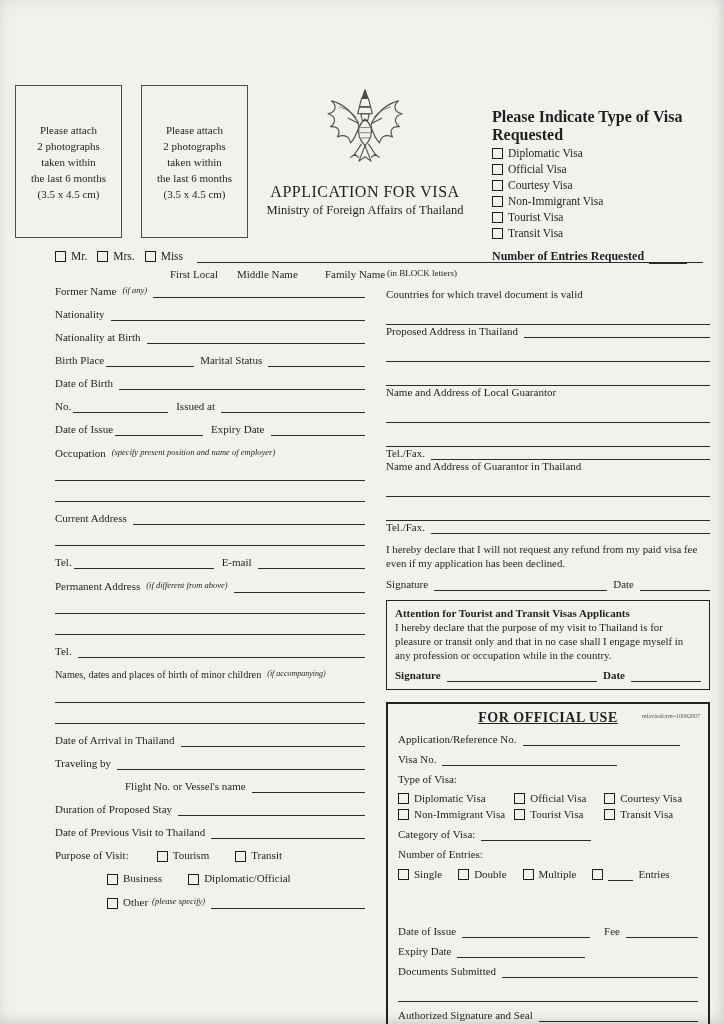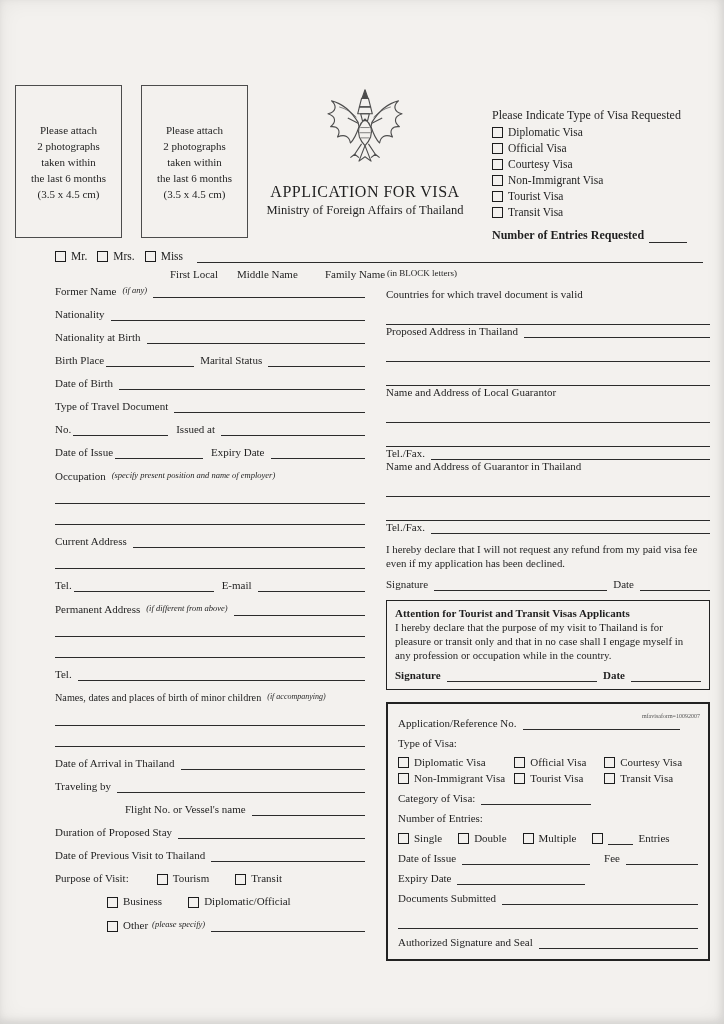--- a/index.html
+++ b/index.html
@@ -17,21 +17,21 @@
     border:1px solid #4c4c4c; display:flex; align-items:center; justify-content:center;
     text-align:center; font-size:11px; line-height:16px;
   }
   .pb1 { left:15px; } .pb2 { left:141px; }
   .pre { white-space:pre-line; }
   .emblem { position:absolute; left:322px; top:84px; }
   .titleblock { position:absolute; left:240px; top:182px; width:250px; text-align:center; }
   .titleblock h1 { font-size:16px; font-weight:normal; letter-spacing:0.5px; line-height:20px; }
   .titleblock h2 { font-size:12.5px; font-weight:normal; line-height:17px; }
   .visareq { position:absolute; left:492px; top:108px; width:226px; }
-  .visareq .vh { font-weight:normal; font-size:12px; }
+  .visareq .vh { font-weight:bold; font-size:16px; }
   .visareq .opt { display:flex; align-items:center; margin-top:3px; font-size:11.5px; line-height:13px; }
   .visareq .opt:first-of-type { margin-top:8px; }
   .visareq .entries { display:flex; align-items:flex-end; font-weight:bold; font-size:12px; margin-top:9px; }
   
   .cb { width:11px; height:11px; border:1.5px solid #1c1c1c; display:inline-block; flex:none; margin-right:5px; background:transparent; }
   .ln { display:inline-block; border-bottom:1.2px solid #2b2b2b; height:12px; flex:none; }
   .fill { flex:1; border-bottom:1.2px solid #2b2b2b; height:12px; margin-left:4px; min-width:10px; }
   .row { display:flex; align-items:flex-end; margin-top:9px; font-size:11px; line-height:14px; white-space:nowrap; }
   .hint { font-style:italic; font-size:8.5px; padding:0 2px 1px 4px; }
   .lbl { padding-right:2px; }
@@ -42,21 +42,21 @@
   .namerow .t { margin-right:10px; display:flex; align-items:center; }
   .namelabels { position:absolute; left:55px; top:268px; width:648px; font-size:11px; }
   .namelabels span { position:absolute; top:0; }
   .nl-first { left:115px; } .nl-middle { left:182px; } .nl-family { left:270px; }
   .nl-block { left:332px; font-size:9px; top:1px; }
   
   .col-left  { position:absolute; left:55px;  top:283px; width:310px; }
   .col-right { position:absolute; left:386px; top:288px; width:324px; }
   .col-right .row { margin-top:0; line-height:13px; }
   .indent52 { padding-left:52px; } .indent70 { padding-left:70px; }
-  .gap26 { margin-left:26px; } .gap14 { margin-left:14px; }
+  .gap26 { margin-left:26px; } .gap14 { margin-left:14px;margin-top:37px; }
   .tight { font-size:10.2px; }
   .para { font-size:10.8px; line-height:14px; margin-top:8px; white-space:normal; }
   
   .attnbox { border:1.5px solid #222; margin-top:9px; padding:5px 8px 7px 8px; }
   .attnbox .ah { font-weight:bold; font-size:11px; line-height:14px; }
   .attnbox .ab { font-size:10.8px; line-height:14px; white-space:normal; }
   .attnbox .row { font-weight:bold; margin-top:7px; }
   
   .offbox { border:2px solid #222; margin-top:12px; padding:6px 10px 10px 10px; position:relative; }
   .offbox .oh { text-align:center; font-weight:bold; font-size:14px; letter-spacing:0.5px; text-decoration:underline; }
@@ -185,24 +185,20 @@
         <span class="lbl">Birth Place</span>
         <span class="ln w88"></span>
         <span class="lbl" style="margin-left:6px">Marital Status</span>
         <span class="fill"></span>
       </div>
     <div class="row">
         <span class="lbl">Date of Birth</span>
         <span class="fill"></span>
       </div>
     <div class="row">
-        <span class="lbl">Type of Travel Document</span>
-        <span class="fill"></span>
-      </div>
-    <div class="row">
         <span class="lbl">No.</span>
         <span class="ln w95"></span>
         <span class="lbl" style="margin-left:8px">Issued at</span>
         <span class="fill"></span>
       </div>
     <div class="row">
         <span class="lbl">Date of Issue</span>
         <span class="ln w88"></span>
         <span class="lbl" style="margin-left:8px">Expiry Date</span>
         <span class="fill"></span>
@@ -353,24 +349,29 @@
       <div class="ab">I hereby declare that the purpose of my visit to Thailand is for pleasure or transit only and that in no case shall I engage myself in any profession or occupation while in the country.</div>
       <div class="row">
           <span class="lbl">Signature</span>
           <span class="fill"></span>
           <span class="lbl" style="margin-left:6px">Date</span>
           <span class="ln w70" style="margin-left:4px"></span>
         </div>
     </div>
 
     <div class="offbox">
+      <div class="oh">FOR OFFICIAL USE</div>
       <div class="code">mfavisaform=10092007</div>
       <div class="row">
           <span class="lbl">Application/Reference No.</span>
           <span class="fill" style="margin-right:18px"></span>
+        </div>
+      <div class="row">
+          <span class="lbl">Visa No.</span>
+          <span class="ln w175" style="margin-left:4px"></span>
         </div>
       <div class="row">
           <span class="lbl">Type of Visa:</span>
         </div>
       <div class="ocgrid">
         <span class="cell oc1">
             <span class="cb"></span>
             <span>Diplomatic Visa</span>
           </span>
         <span class="cell oc2">

